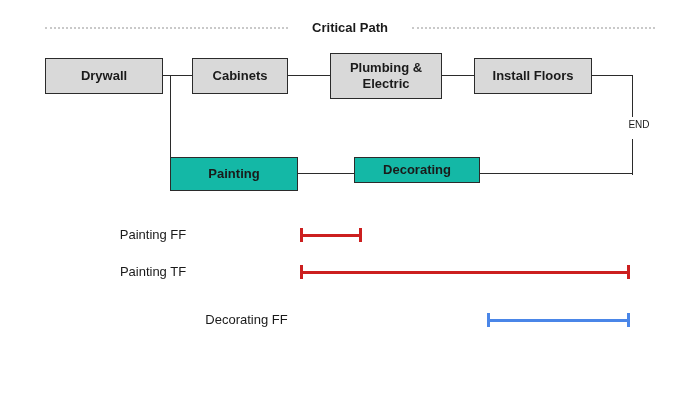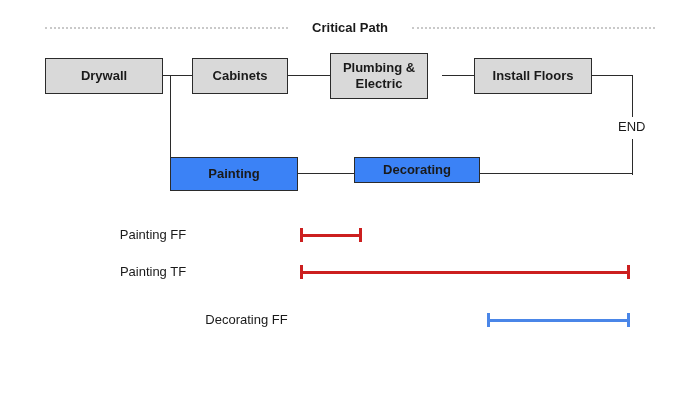--- a/index.html
+++ b/index.html
@@ -28,42 +28,42 @@
     position:absolute;
     border:1.5px solid #2b2b2b;
     display:flex;align-items:center;justify-content:center;
     text-align:center;
     font-size:13px;font-weight:bold;
     line-height:1.2;
     box-sizing:border-box;
     padding:2px 4px;
   }
   .box.gray{background:#d9d9d9;}
-  .box.white{background:#3b82f6;}
+  .box.white{background:#14b8a6;}
   #box-drywall   {left:45px;  top:58px; width:118px;height:36px;}
   #box-cabinets  {left:192px; top:58px; width:96px; height:36px;}
-  #box-plumbing  {left:330px; top:53px; width:98px;height:46px;}
+  #box-plumbing  {left:330px; top:53px; width:112px;height:46px;}
   #box-floors    {left:474px; top:58px; width:118px;height:36px;}
   #box-painting  {left:170px; top:157px;width:128px;height:34px;}
   #box-decorating{left:354px; top:157px;width:126px;height:26px;}
   
   .hline{position:absolute;height:0;border-top:1.5px solid #2b2b2b;}
   .vline{position:absolute;width:0;border-left:1.5px solid #2b2b2b;}
   #c-drywall-cabinets {left:163px;top:75px;width:29px;}
   #c-cabinets-plumbing{left:288px;top:75px;width:42px;}
   #c-plumbing-floors  {left:442px;top:75px;width:32px;}
   #c-floors-corner    {left:592px;top:75px;width:40px;}
   #v-end-top          {left:632px;top:75px;height:42px;}
   #v-end-bottom       {left:632px;top:139px;height:36px;}
   #v-drywall-painting {left:170px;top:75px;height:82px;}
   #c-painting-decorating{left:298px;top:173px;width:56px;}
   #c-decorating-end   {left:480px;top:173px;width:152px;}
   .end-label{
     position:absolute;left:618px;top:119px;width:42px;
-    font-size:13px;
+    text-align:center;font-size:10px;
   }
   
   .float-row{position:absolute;left:0;width:700px;height:18px;}
   .float-label{
     position:absolute;top:1px;left:8px;
     text-align:center;font-size:13px;white-space:nowrap;
   }
   .float-bar{
     position:absolute;top:2px;height:14px;
     border-left:3px solid #000;border-right:3px solid #000;

